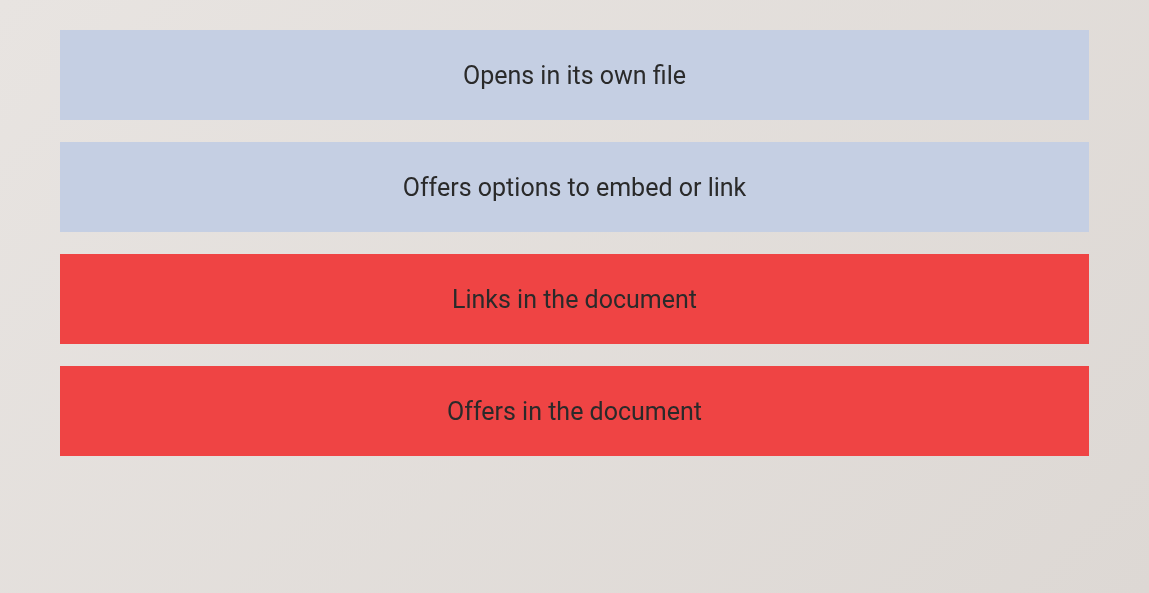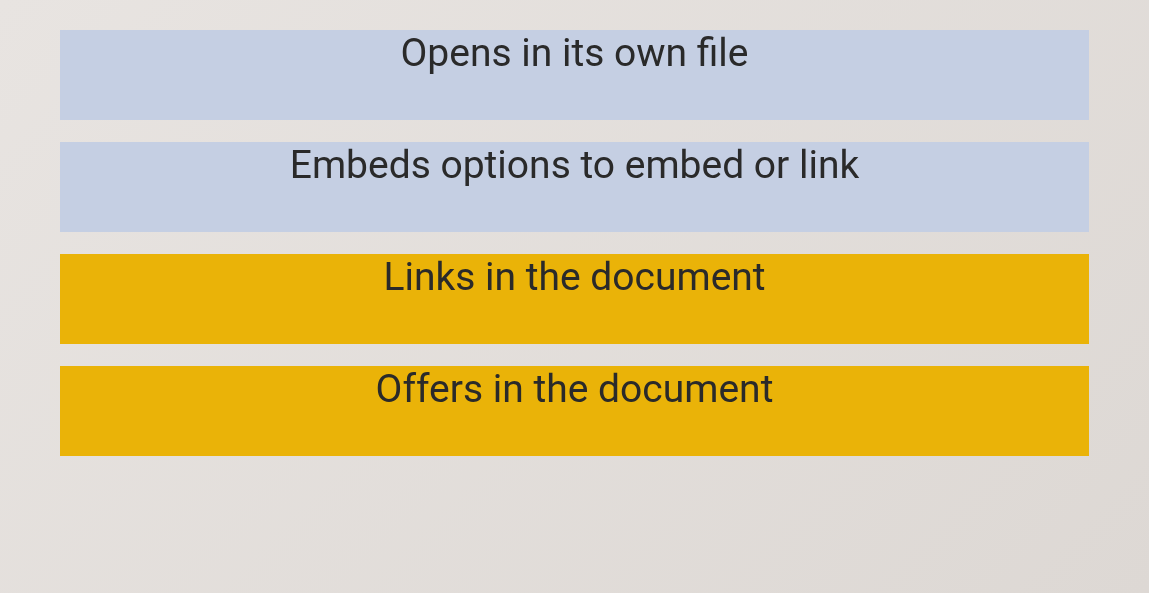--- a/index.html
+++ b/index.html
@@ -15,41 +15,41 @@
       padding: 30px 60px;
       display: flex;
       flex-direction: column;
       gap: 22px;
     }
     .option {
       width: 100%;
       height: 90px;
       background: #c5cfe3;
       display: flex;
-      align-items: flex-start;
+      align-items: center;
       justify-content: center;
-      font-size: 39px;
+      font-size: 25px;
       color: #2a2a2a;
       cursor: pointer;
       font-weight: 400;
     }
     .option:nth-child(3),
     .option:nth-child(4) {
-      background: #eab308;
+      background: #ef4444;
     }
   </style>
 </head>
 <body>
 
 <div class="option">
   <span>Opens in its own file</span>
 </div>
 
 <div class="option">
-  <span>Embeds options to embed or link</span>
+  <span>Offers options to embed or link</span>
 </div>
 
 <div class="option">
   <span>Links in the document</span>
 </div>
 
 <div class="option">
   <span>Offers in the document</span>
 </div>
 

